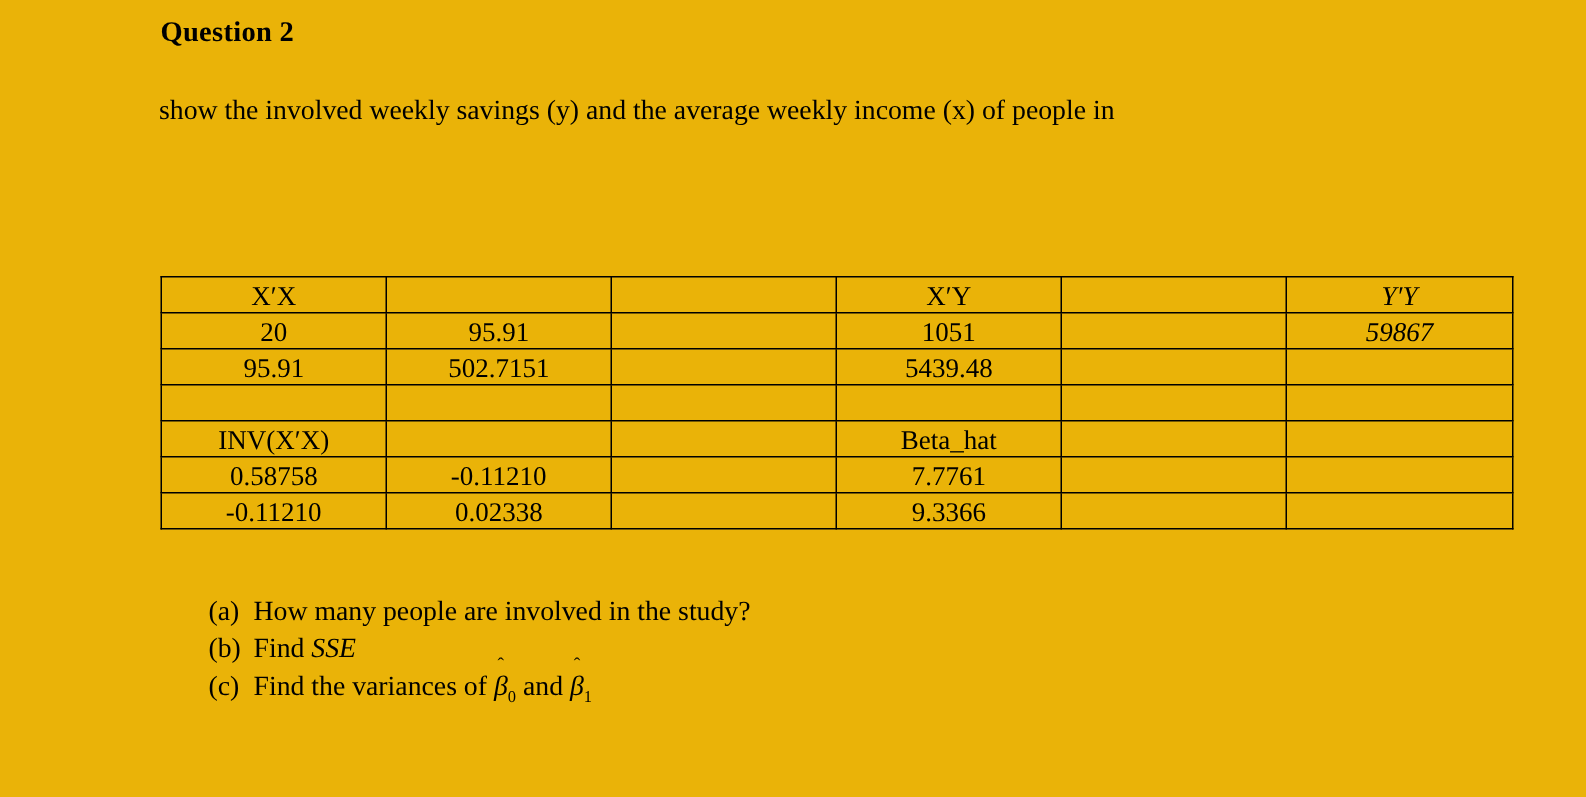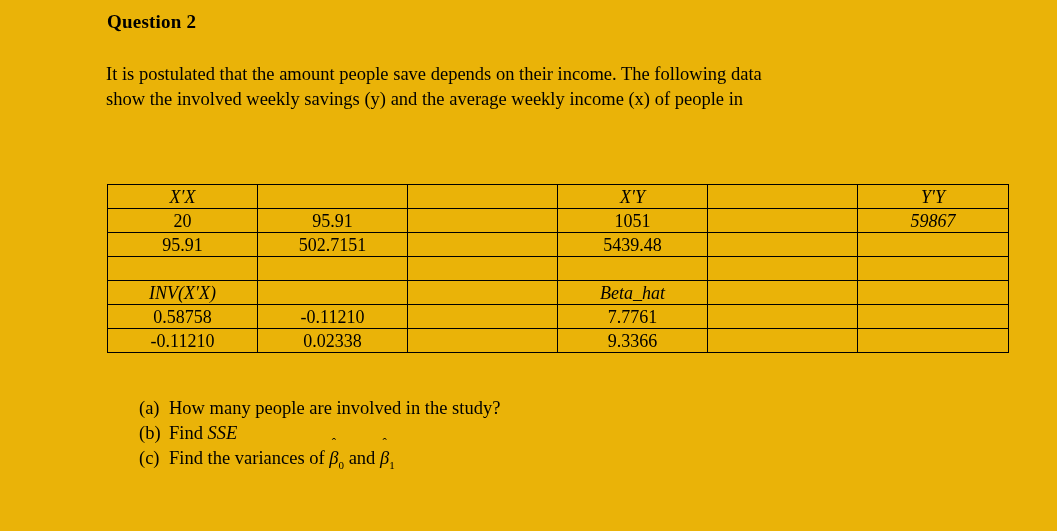--- a/index.html
+++ b/index.html
@@ -61,21 +61,20 @@
   }
   .c1 { width: 137px; }
   .c2 { width: 137px; }
   .c3 { width: 137px; }
   .c4 { width: 137px; }
   .c5 { width: 137px; }
   .c6 { width: 138px; font-style: italic; }
   .ctr { text-align: center; }
   .lft { text-align: center; }
   .hdr-ital {
-    font-style: italic;
     text-align: center;
   }
   .spacer-row td {
     height: 20px;
   }
   .parts {
     position: absolute;
     left: 139px;
     top: 396px;
     font-size: 18.5px;
@@ -117,21 +116,20 @@
   }
 </style>
 </head>
 <body>
 
 <div class="page">
 
   <div class="q-title">Question 2</div>
 
   <div class="q-body">
-    <span class="line">It is postulated that the amount people save depends on their income. The following data</span>
     <span class="line">show the involved weekly savings (y) and the average weekly income (x) of people in</span>
   </div>
 
   <table class="matrix">
     <tbody>
         <tr>
       <td class="c1 hdr-ital">X′X</td>
       <td class="c2"></td>
       <td class="c3"></td>
       <td class="c4 hdr-ital">X′Y</td>

